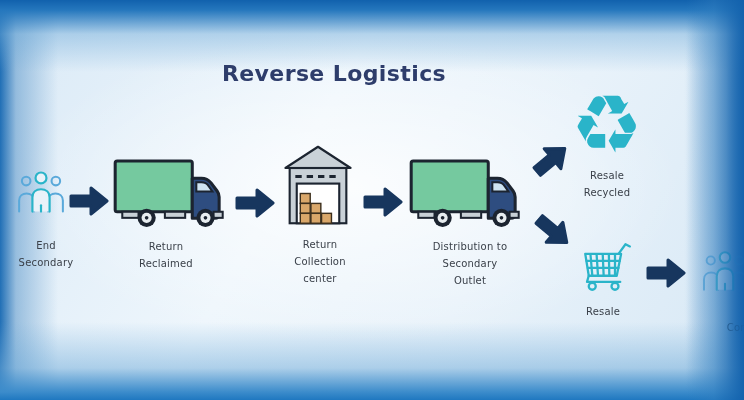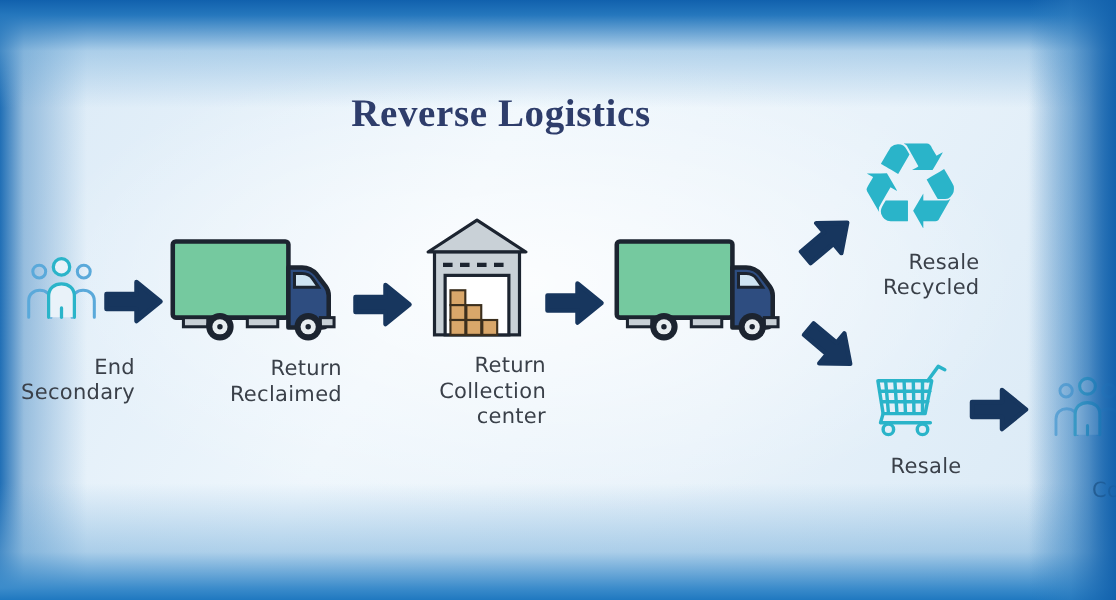--- a/index.html
+++ b/index.html
@@ -14,28 +14,28 @@
       linear-gradient(0deg, #1f78c0 0px, #3c8ccb 8px, rgba(110,170,216,0.5) 32px, rgba(235,244,251,0) 78px),
       linear-gradient(90deg, rgba(22,104,178,0.95) 0px, rgba(60,130,190,0.45) 16px, rgba(230,242,250,0) 58px),
       linear-gradient(270deg, rgba(22,104,178,0.8) 0px, rgba(60,130,190,0.35) 18px, rgba(230,242,250,0) 60px),
       radial-gradient(ellipse 62% 55% at 47% 47%, rgba(255,255,255,0.8) 0%, rgba(255,255,255,0) 72%),
       linear-gradient(120deg, #d9e9f6 0%, #eef6fc 40%, #e8f2fa 65%, #d7e8f5 100%);
   }
 
   .page-title {
     position: absolute; top: 61px; left: 0; width: 668px;
     text-align: center;
-    font-size: 26px; font-weight: 700;
-    color: #2e3d6b; letter-spacing: 0.4px; font-family: Liberation Serif, serif;
+    font-size: 22px; font-weight: 700;
+    color: #2e3d6b; letter-spacing: 0.4px;
   }
 
   .node-label {
     position: absolute;
-    font-size: 14px; line-height: 17px;
-    color: #3a4049; text-align: right;
+    font-size: 10px; line-height: 17px;
+    color: #3a4049; text-align: center;
     white-space: pre-line; letter-spacing: 0.2px;
   }
 
   .icon { position: absolute; }
   .arrow { position: absolute; width: 40px; height: 32px; }
   .arrow svg { display: block; width: 100%; height: 100%; }
   .arrow.up   { transform: rotate(-40deg); }
   .arrow.down { transform: rotate(40deg); }
 
   .recycle-glyph {
@@ -158,20 +158,23 @@
 
   <div class="arrow" style="left:363px; top:186px;">
     <svg viewBox="0 0 40 32">
         <use href="#def-arrow"></use>
       </svg>
   </div>
 
   <svg class="icon" style="left:408px; top:158px;" width="122" height="71" viewBox="0 0 120 70">
       <use href="#def-truck"></use>
     </svg>
+  <div class="node-label" style="left:402px; top:238px; width:136px;">Distribution to
+Secondary
+Outlet</div>
 
   <div class="arrow up" style="left:531px; top:144px;">
     <svg viewBox="0 0 40 32">
         <use href="#def-arrow"></use>
       </svg>
   </div>
   <div class="arrow down" style="left:533px; top:215px;">
     <svg viewBox="0 0 40 32">
         <use href="#def-arrow"></use>
       </svg>

